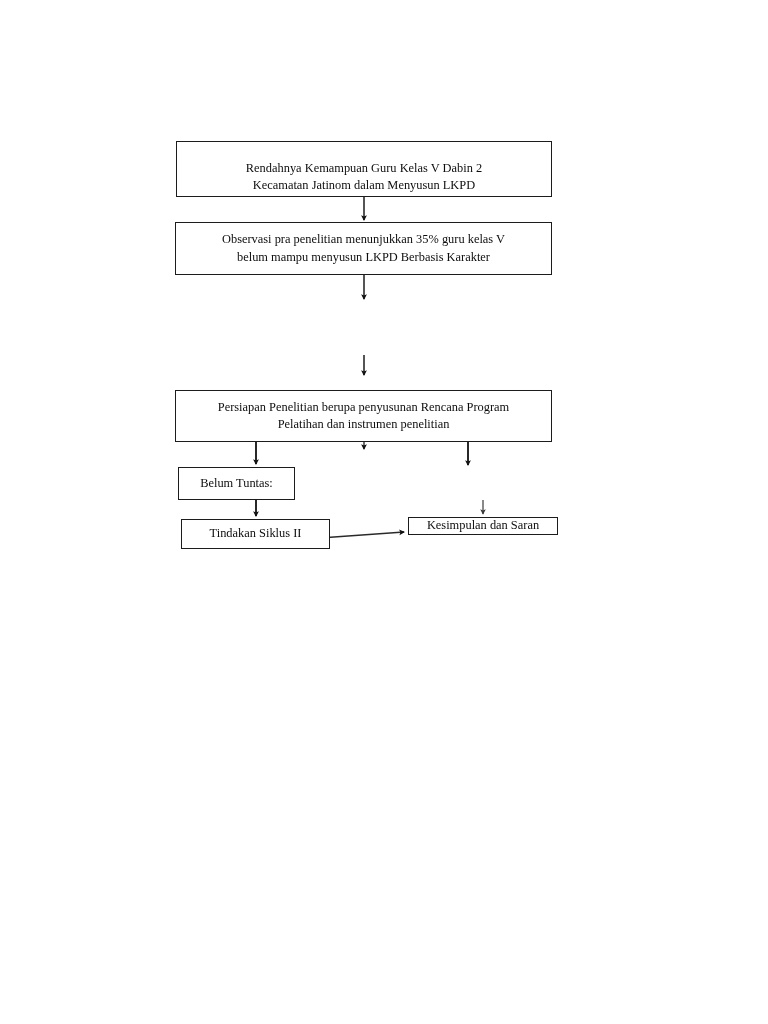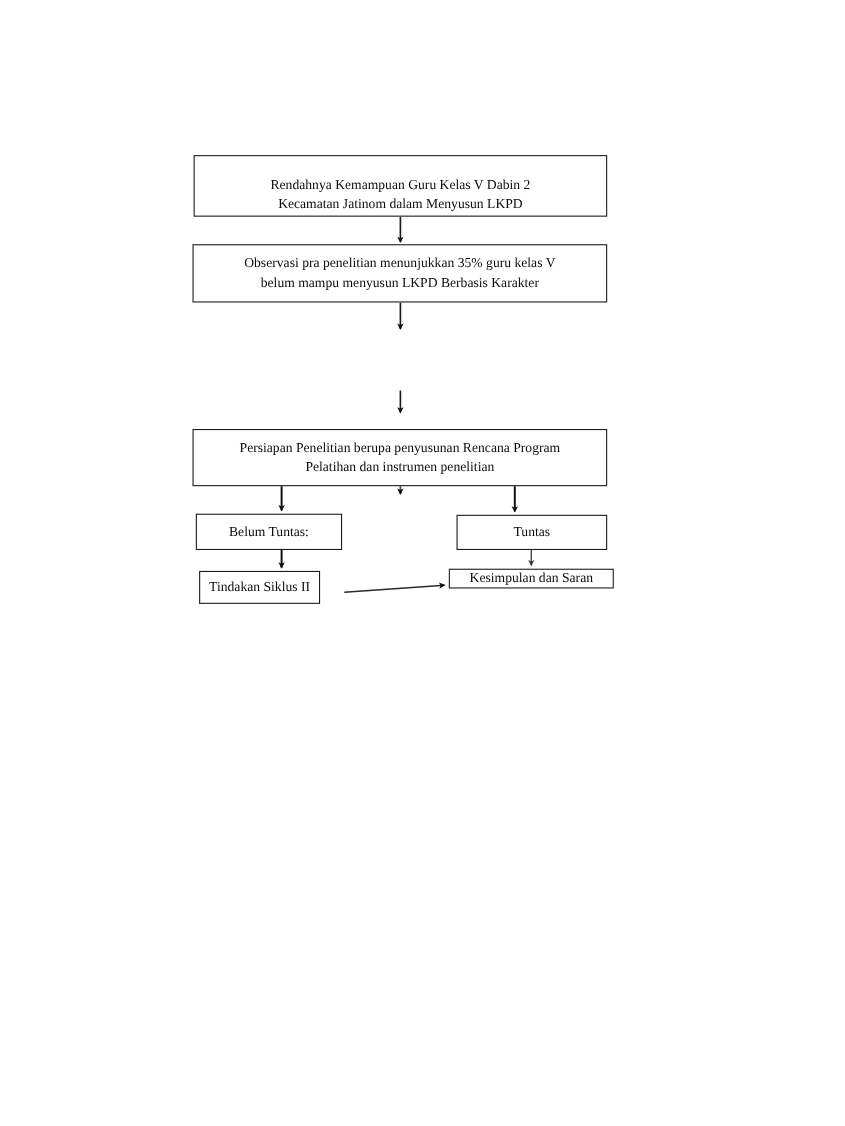--- a/index.html
+++ b/index.html
@@ -46,23 +46,23 @@
     display: block;
     width: 100%;
     white-space: pre-line;
   }
 
   
   .n-problem      { left: 176px; top: 141px; width: 376px; height: 56px; align-items: flex-end; }
   .n-observation  { left: 175px; top: 222px; width: 377px; height: 53px; }
   .n-pretest      { left: 176px; top: 301px; width: 376px; height: 54px; }
   .n-preparation  { left: 175px; top: 377px; width: 377px; height: 52px; margin-top: 13px; }
-  .n-not-complete { left: 178px; top: 467px; width: 133px; height: 33px; }
+  .n-not-complete { left: 178px; top: 467px; width: 117px; height: 33px; }
   .n-complete     { left: 415px; top: 468px; width: 137px; height: 32px; }
-  .n-cycle-two    { left: 181px; top: 519px; width: 110px; height: 30px; }
+  .n-cycle-two    { left: 181px; top: 519px; width: 149px; height: 30px; }
   .n-conclusion   { left: 408px; top: 517px; width: 150px; height: 18px; }
 
   .n-not-complete .node-text,
   .n-cycle-two .node-text,
   .n-complete .node-text,
   .n-conclusion .node-text { font-size: 12.4px; }
 </style>
 </head>
 <body>
 
@@ -112,23 +112,20 @@
 
   <div class="node n-preparation">
     <span class="node-text">Persiapan Penelitian berupa penyusunan Rencana Program
 Pelatihan dan instrumen penelitian</span>
   </div>
 
   <div class="node n-not-complete">
     <span class="node-text">Belum Tuntas:</span>
   </div>
 
-  <div class="node n-complete">
-    <span class="node-text">Tuntas</span>
-  </div>
 
   <div class="node n-cycle-two">
     <span class="node-text">Tindakan Siklus II</span>
   </div>
 
   <div class="node n-conclusion">
     <span class="node-text">Kesimpulan dan Saran</span>
   </div>
 
 </div>

